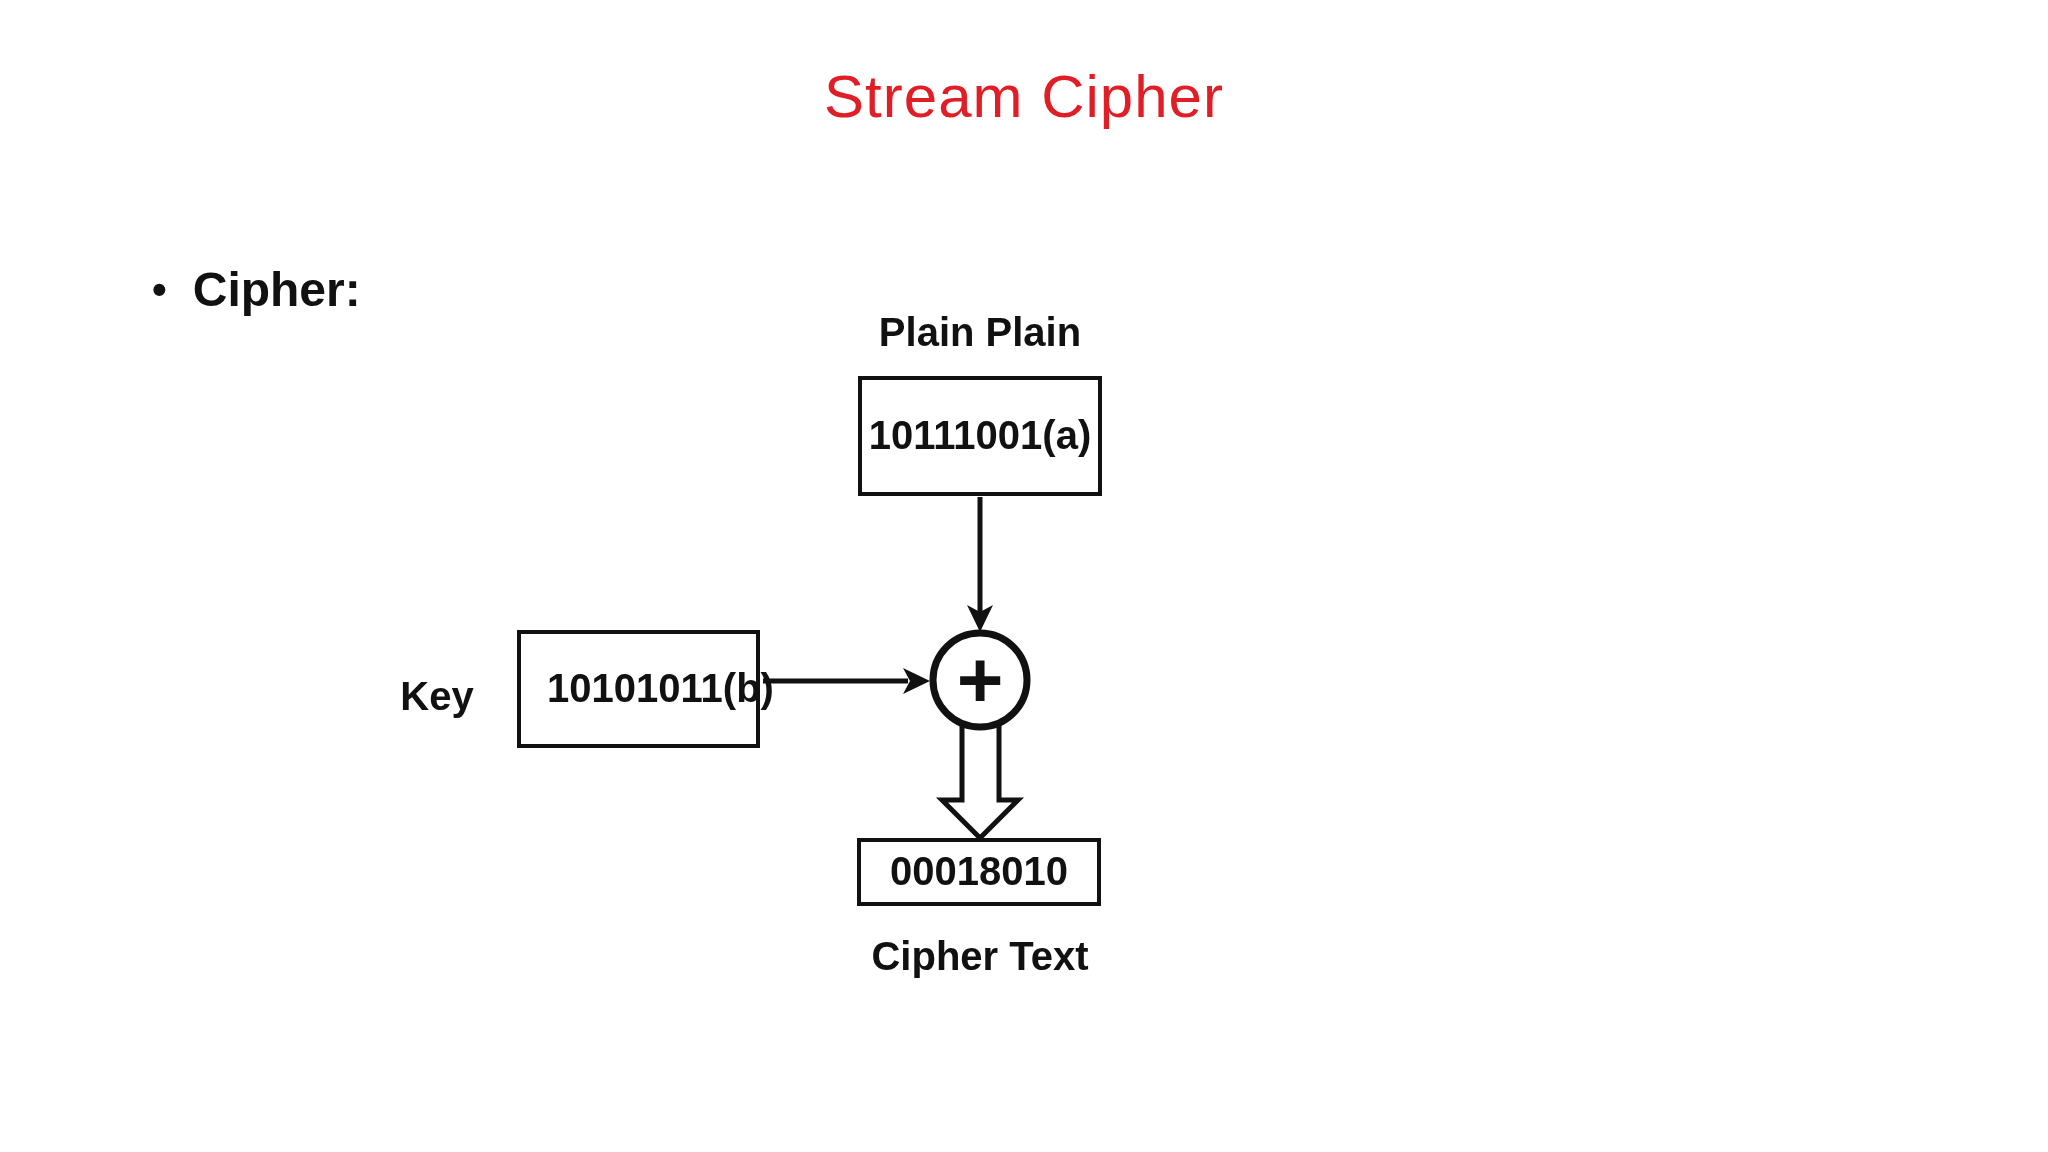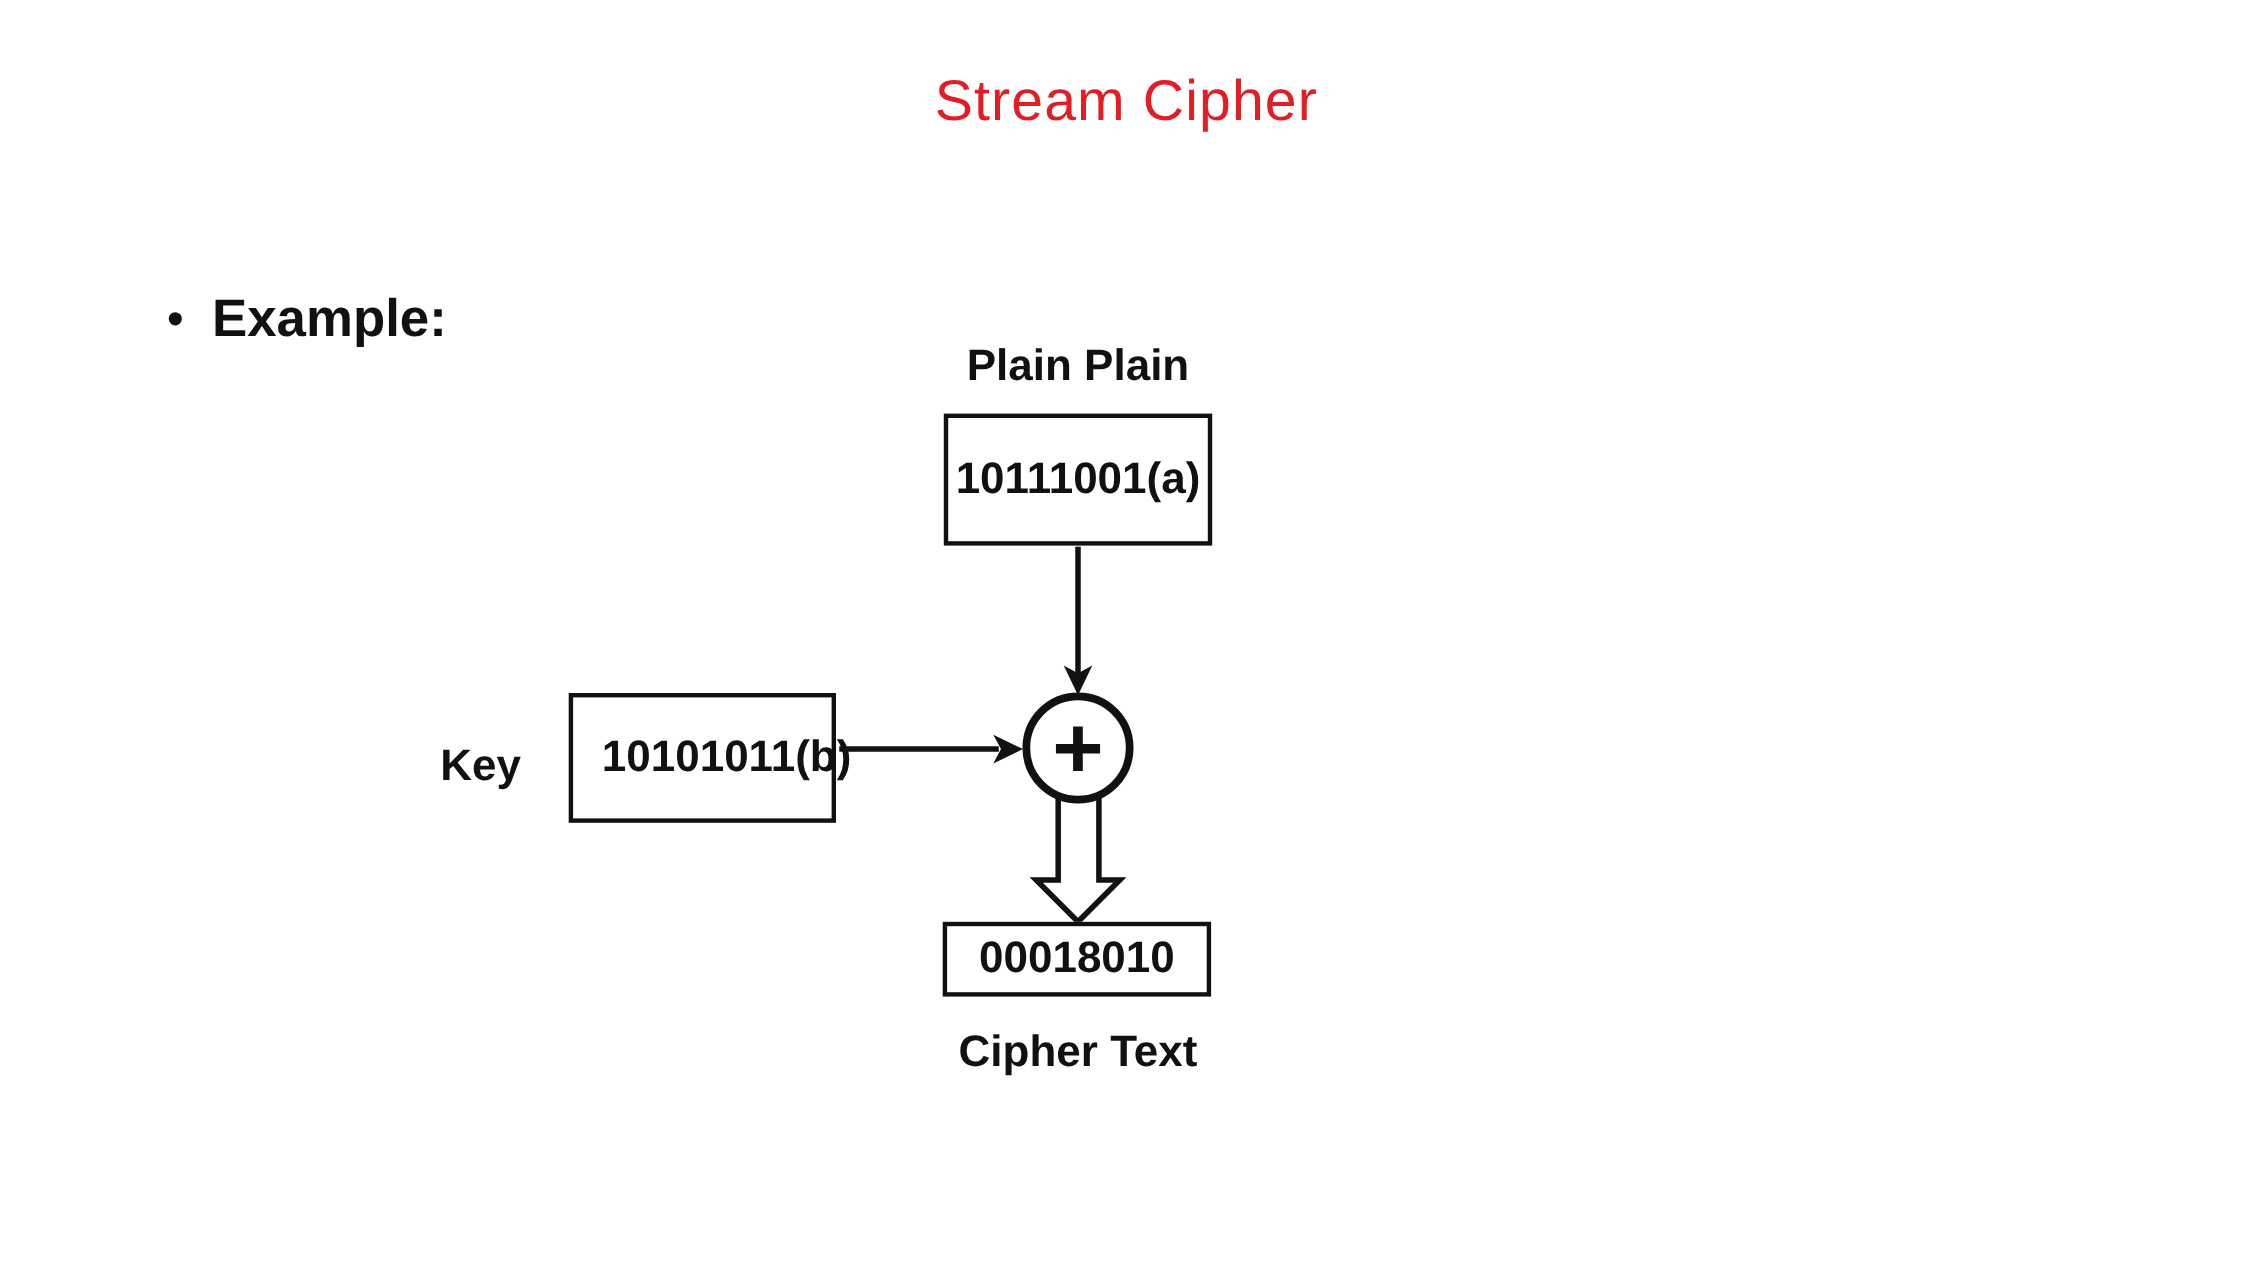--- a/index.html
+++ b/index.html
@@ -10,21 +10,21 @@
     background: #ffffff;
     overflow: hidden;
     font-family: "Liberation Sans", sans-serif;
     color: #1a1a1a;
   }
   .title {
     position: absolute;
     left: 0; top: 62px;
     width: 2048px;
     text-align: center;
-    font-size: 52px;
+    font-size: 60px;
     font-weight: 500;
     letter-spacing: 1px;
   }
   .example-line {
     position: absolute;
     left: 152px; top: 262px;
     display: flex;
     align-items: center;
     font-size: 48px;
     font-weight: bold;
@@ -85,21 +85,21 @@
 </style>
 </head>
 <body>
 
 <div class="slide">
 
   <div class="title" style="color: rgb(225, 30, 37);">Stream Cipher</div>
 
   <div class="example-line">
     <span class="bullet">•</span>
-    <span>Example:</span>
+    <span>Cipher:</span>
   </div>
 
   <div class="dlabel plain-label">Plain Plain</div>
 
   <div class="dbox plain-box">
     <div>10111001</div>
     <div>(a)</div>
   </div>
 
   <div class="dlabel key-label">Key</div>

